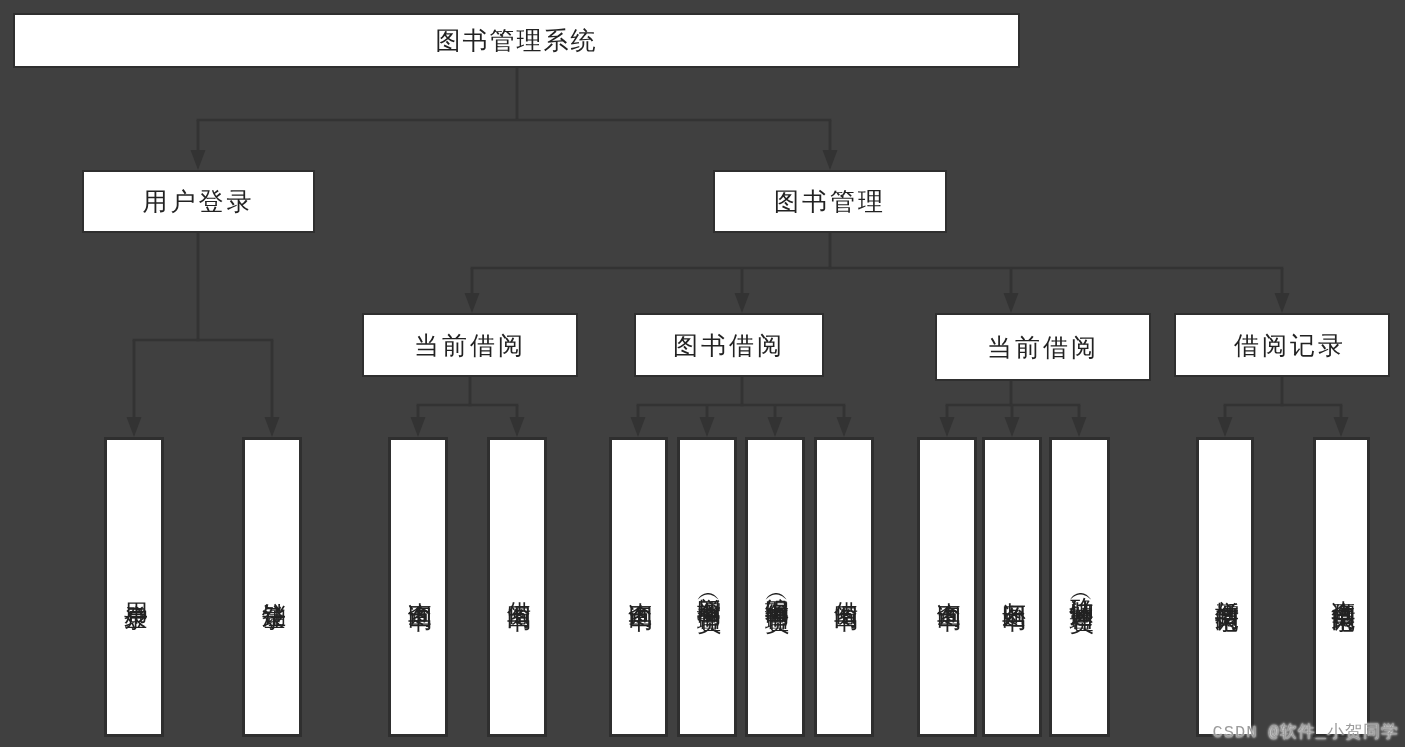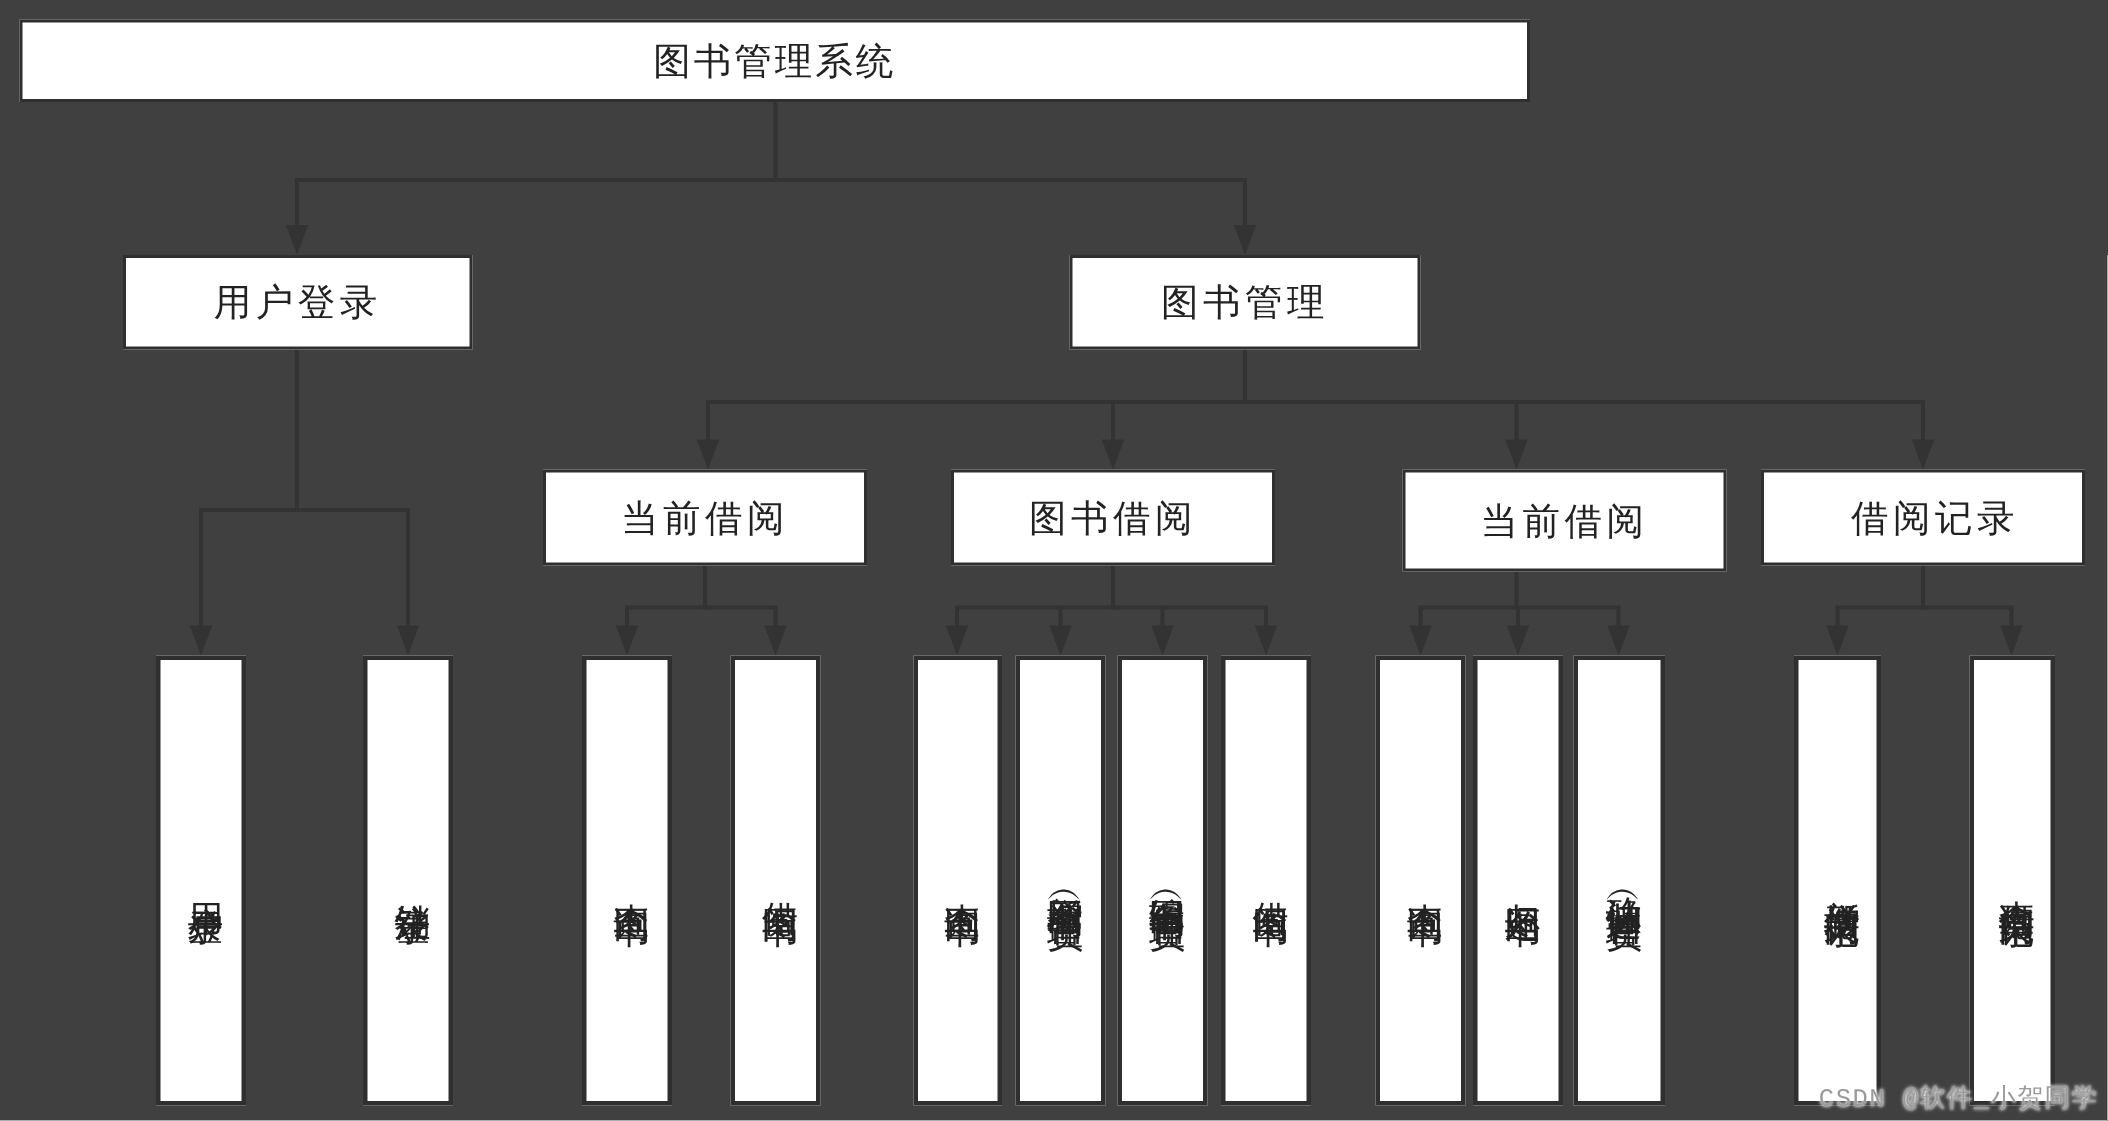--- a/index.html
+++ b/index.html
@@ -118,21 +118,21 @@
   <div class="box h-box" style="left:82px;top:170px;width:233px;height:63px;">
     <span class="label">用户登录</span>
   </div>
   <div class="box h-box" style="left:713px;top:170px;width:234px;height:63px;">
     <span class="label">图书管理</span>
   </div>
 
   <div class="box h-box" style="left:362px;top:313px;width:216px;height:64px;">
     <span class="label">当前借阅</span>
   </div>
-  <div class="box h-box" style="left:634px;top:313px;width:216px;height:64px;">
+  <div class="box h-box" style="left:634px;top:313px;width:190px;height:64px;">
     <span class="label">图书借阅</span>
   </div>
   <div class="box h-box" style="left:903px;top:313px;width:216px;height:68px;margin-left:32px;">
     <span class="label">当前借阅</span>
   </div>
   <div class="box h-box" style="left:1174px;top:313px;width:216px;height:64px;padding-left:16px;">
     <span class="label">借阅记录</span>
   </div>
 
   <div class="box v-box" style="left:104px;top:437px;width:60px;height:300px;">

